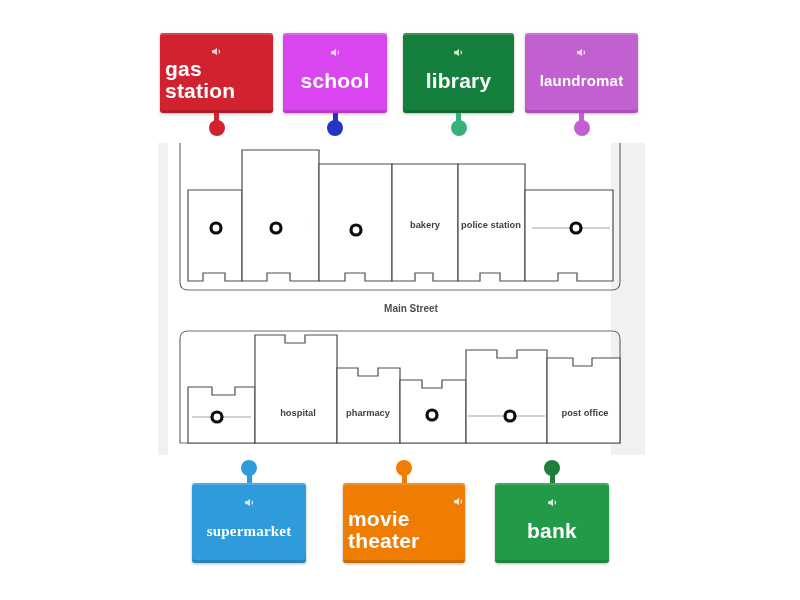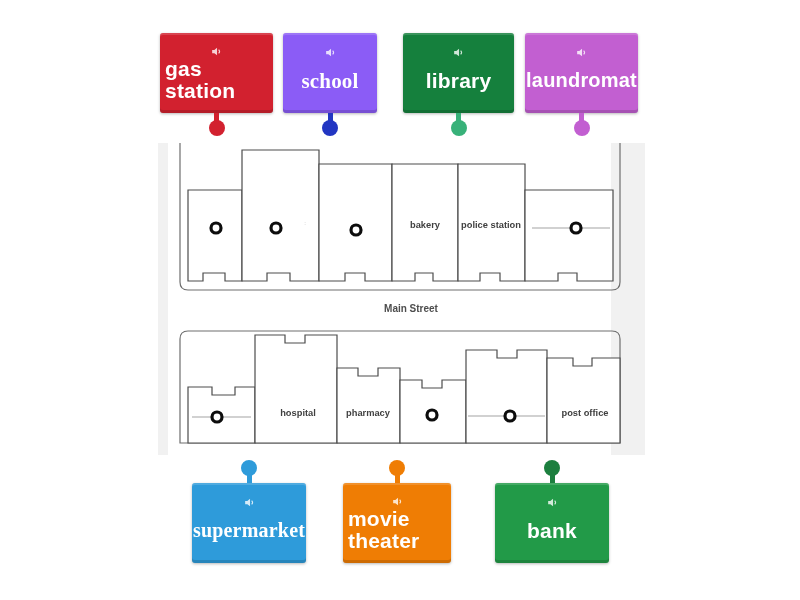--- a/index.html
+++ b/index.html
@@ -6,21 +6,21 @@
   .stage{position:relative;width:800px;height:600px;background:#fff;overflow:hidden;
          font-family:"Liberation Sans", sans-serif;}
   .word-label{position:absolute;border-radius:3px;color:#fff;font-weight:bold;
 entin    text-align:center;display:flex;flex-direction:column;align-items:center;
     box-shadow:0 1px 3px rgba(0,0,0,.28), inset 0 2px 0 rgba(255,255,255,.16),
                inset 0 -3px 0 rgba(0,0,0,.14);
     cursor:grab;user-select:none;}
   .speaker{height:20px;display:flex;align-items:flex-end;justify-content:center;padding-top:6px;}
   .label-text{flex:1;display:flex;align-items:center;justify-content:center;
     line-height:1.08;padding:0 5px 10px;font-size:21px;letter-spacing:.2px;}
-  .word-label.small .label-text{font-size:20px;}
+  .word-label.small .label-text{font-size:15px;}
   .pin{position:absolute;left:50%;transform:translateX(-50%);
        display:flex;flex-direction:column;align-items:center;}
   .pin-below{top:100%;}
   .pin-above{bottom:100%;flex-direction:column-reverse;}
   .pin-stem{width:5px;height:8px;}
   .pin-ball{width:16px;height:16px;border-radius:50%;margin-top:-1px;}
   .pin-above .pin-ball{margin-top:0;margin-bottom:-1px;}
   .map-panel{position:absolute;left:158px;top:143px;width:487px;height:312px;background:#f1f1f1;}
   .map-image{position:absolute;left:10px;top:0;width:443px;height:312px;background:#ffffff;}
   .map-image svg{display:block;}
@@ -46,21 +46,21 @@
           <path d="M16 8.5a5 5 0 0 1 0 7" stroke="rgba(255,255,255,.8)" stroke-width="2" fill="none"></path>
         </svg>
     </div>
     <div class="label-text">gas station</div>
     <div class="pin pin-below">
       <div class="pin-stem" style="background: rgb(210, 33, 47);"></div>
       <div class="pin-ball" style="background: rgb(210, 33, 47);"></div>
     </div>
   </div>
 
-  <div class="word-label" style="left: 283px; top: 33px; width: 94px; height: 80px; background: #8b5cf6; font-family: Liberation Serif, serif;">
+  <div class="word-label" style="left: 283px; top: 33px; width: 104px; height: 80px; background: #d946ef;">
     <div class="speaker">
       <svg viewBox="0 0 24 24" width="13" height="13">
           <path d="M4 9h4l5-4v14l-5-4H4z" fill="rgba(255,255,255,.8)"></path>
           <path d="M16 8.5a5 5 0 0 1 0 7" stroke="rgba(255,255,255,.8)" stroke-width="2" fill="none"></path>
         </svg>
     </div>
     <div class="label-text">school</div>
     <div class="pin pin-below">
       <div class="pin-stem" style="background: rgb(34, 54, 194);"></div>
       <div class="pin-ball" style="background: rgb(34, 54, 194);"></div>
@@ -149,21 +149,21 @@
     </div>
     <div class="speaker">
       <svg viewBox="0 0 24 24" width="13" height="13">
           <path d="M4 9h4l5-4v14l-5-4H4z" fill="rgba(255,255,255,.8)"></path>
           <path d="M16 8.5a5 5 0 0 1 0 7" stroke="rgba(255,255,255,.8)" stroke-width="2" fill="none"></path>
         </svg>
     </div>
     <div class="label-text">supermarket</div>
   </div>
 
-  <div class="word-label" style="left: 343px; top: 483px; width: 108px; height: 80px; background: rgb(239, 125, 4);">
+  <div class="word-label" style="left: 343px; top: 483px; width: 122px; height: 80px; background: rgb(239, 125, 4); align-items: flex-end;">
     <div class="pin pin-above">
       <div class="pin-stem" style="background: rgb(239, 125, 4);"></div>
       <div class="pin-ball" style="background: rgb(239, 125, 4);"></div>
     </div>
     <div class="speaker">
       <svg viewBox="0 0 24 24" width="13" height="13">
           <path d="M4 9h4l5-4v14l-5-4H4z" fill="rgba(255,255,255,.8)"></path>
           <path d="M16 8.5a5 5 0 0 1 0 7" stroke="rgba(255,255,255,.8)" stroke-width="2" fill="none"></path>
         </svg>
     </div>

